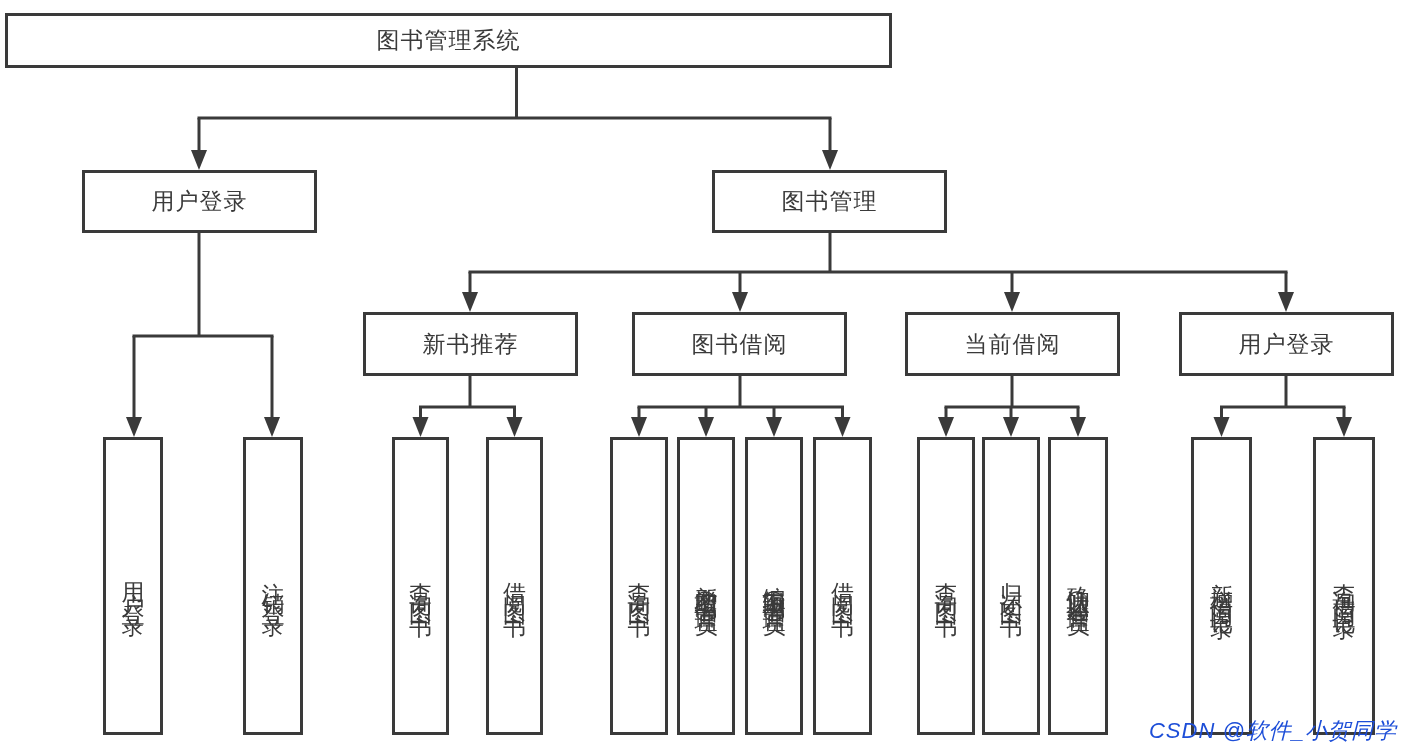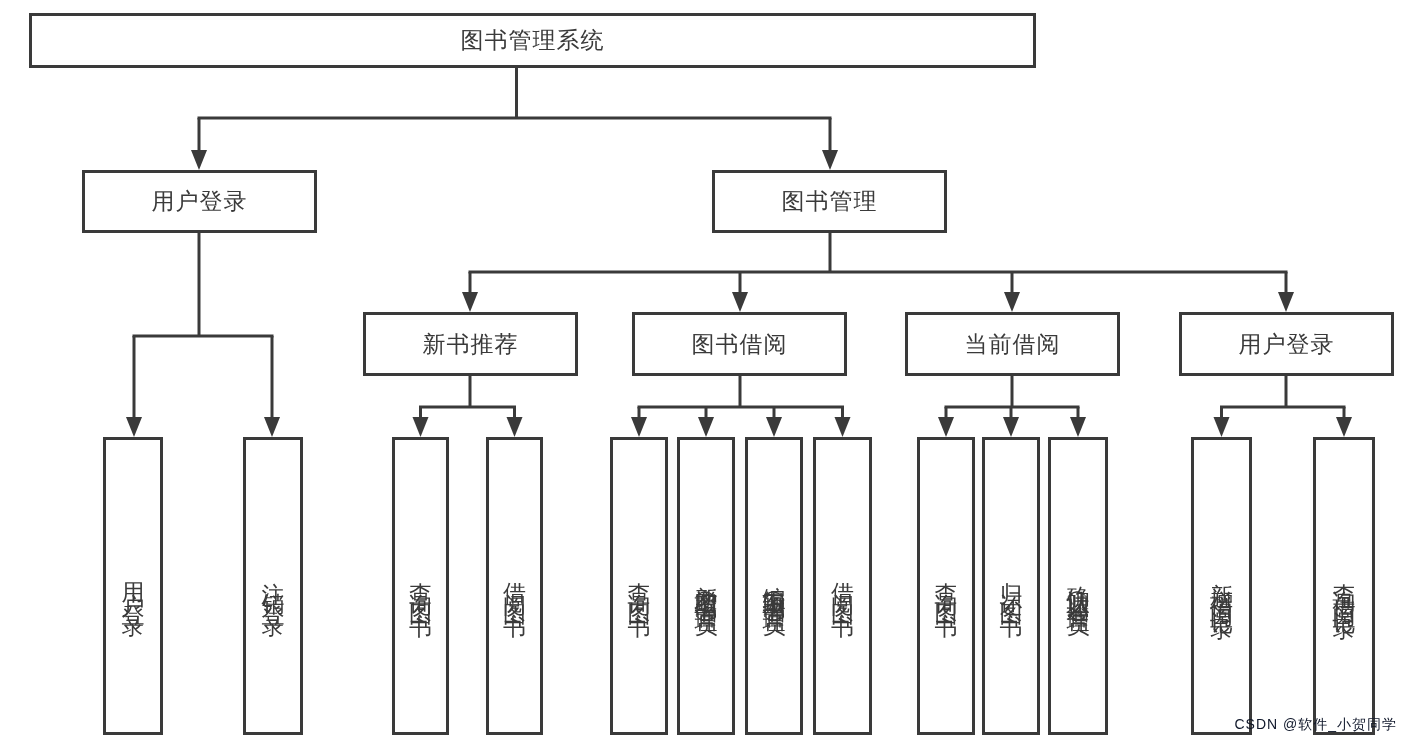--- a/index.html
+++ b/index.html
@@ -35,25 +35,26 @@
     height:298px;
     line-height:1;
   }
   .len4{letter-spacing:11px;}
   .len6{letter-spacing:7px;}
   .len9{letter-spacing:4px;}
   #watermark{
     position:absolute;
     top:716px;
     right:8px;
-    font-size:14px;
-    color:#0f172a;
+    font-size:22px;
+    color:#1d4ed8;
     letter-spacing:1px;
     z-index:5;
     white-space:nowrap;
+    font-style:italic;
   }
 </style>
 </head>
 <body>
 
 <div id="canvas">
 
   <svg id="connectors" width="1405" height="747" viewBox="0 0 1405 747" stroke="#3a3a3a" stroke-width="3" fill="#3a3a3a">
 
     <line x1="516.5" y1="68" x2="516.5" y2="118"></line>
@@ -109,21 +110,21 @@
     <polygon points="1070,417 1086,417 1078,437" stroke="none"></polygon>
 
     <line x1="1286" y1="376" x2="1286" y2="407"></line>
     <line x1="1220" y1="407" x2="1345.5" y2="407"></line>
     <line x1="1221.5" y1="407" x2="1221.5" y2="419"></line>
     <polygon points="1213.5,417 1229.5,417 1221.5,437" stroke="none"></polygon>
     <line x1="1344" y1="407" x2="1344" y2="419"></line>
     <polygon points="1336,417 1352,417 1344,437" stroke="none"></polygon>
   </svg>
 
-  <div class="node node-h" style="left:29px;top:13px;width:1007px;height:55px">图书管理系统</div>
+  <div class="node node-h" style="left:5px;top:13px;width:887px;height:55px">图书管理系统</div>
 
   <div class="node node-h" style="left:82px;top:170px;width:235px;height:63px">用户登录</div>
   <div class="node node-h" style="left:363px;top:312px;width:215px;height:64px">新书推荐</div>
 
   <div class="node node-h" style="left:712px;top:170px;width:235px;height:63px">图书管理</div>
   <div class="node node-h" style="left:905px;top:312px;width:215px;height:64px">当前借阅</div>
   <div class="node node-h" style="left:632px;top:312px;width:215px;height:64px">图书借阅</div>
   <div class="node node-h" style="left:1179px;top:312px;width:215px;height:64px">用户登录</div>
 
   <div class="node node-v len4" style="left:103px;width:60px">用户登录</div>

